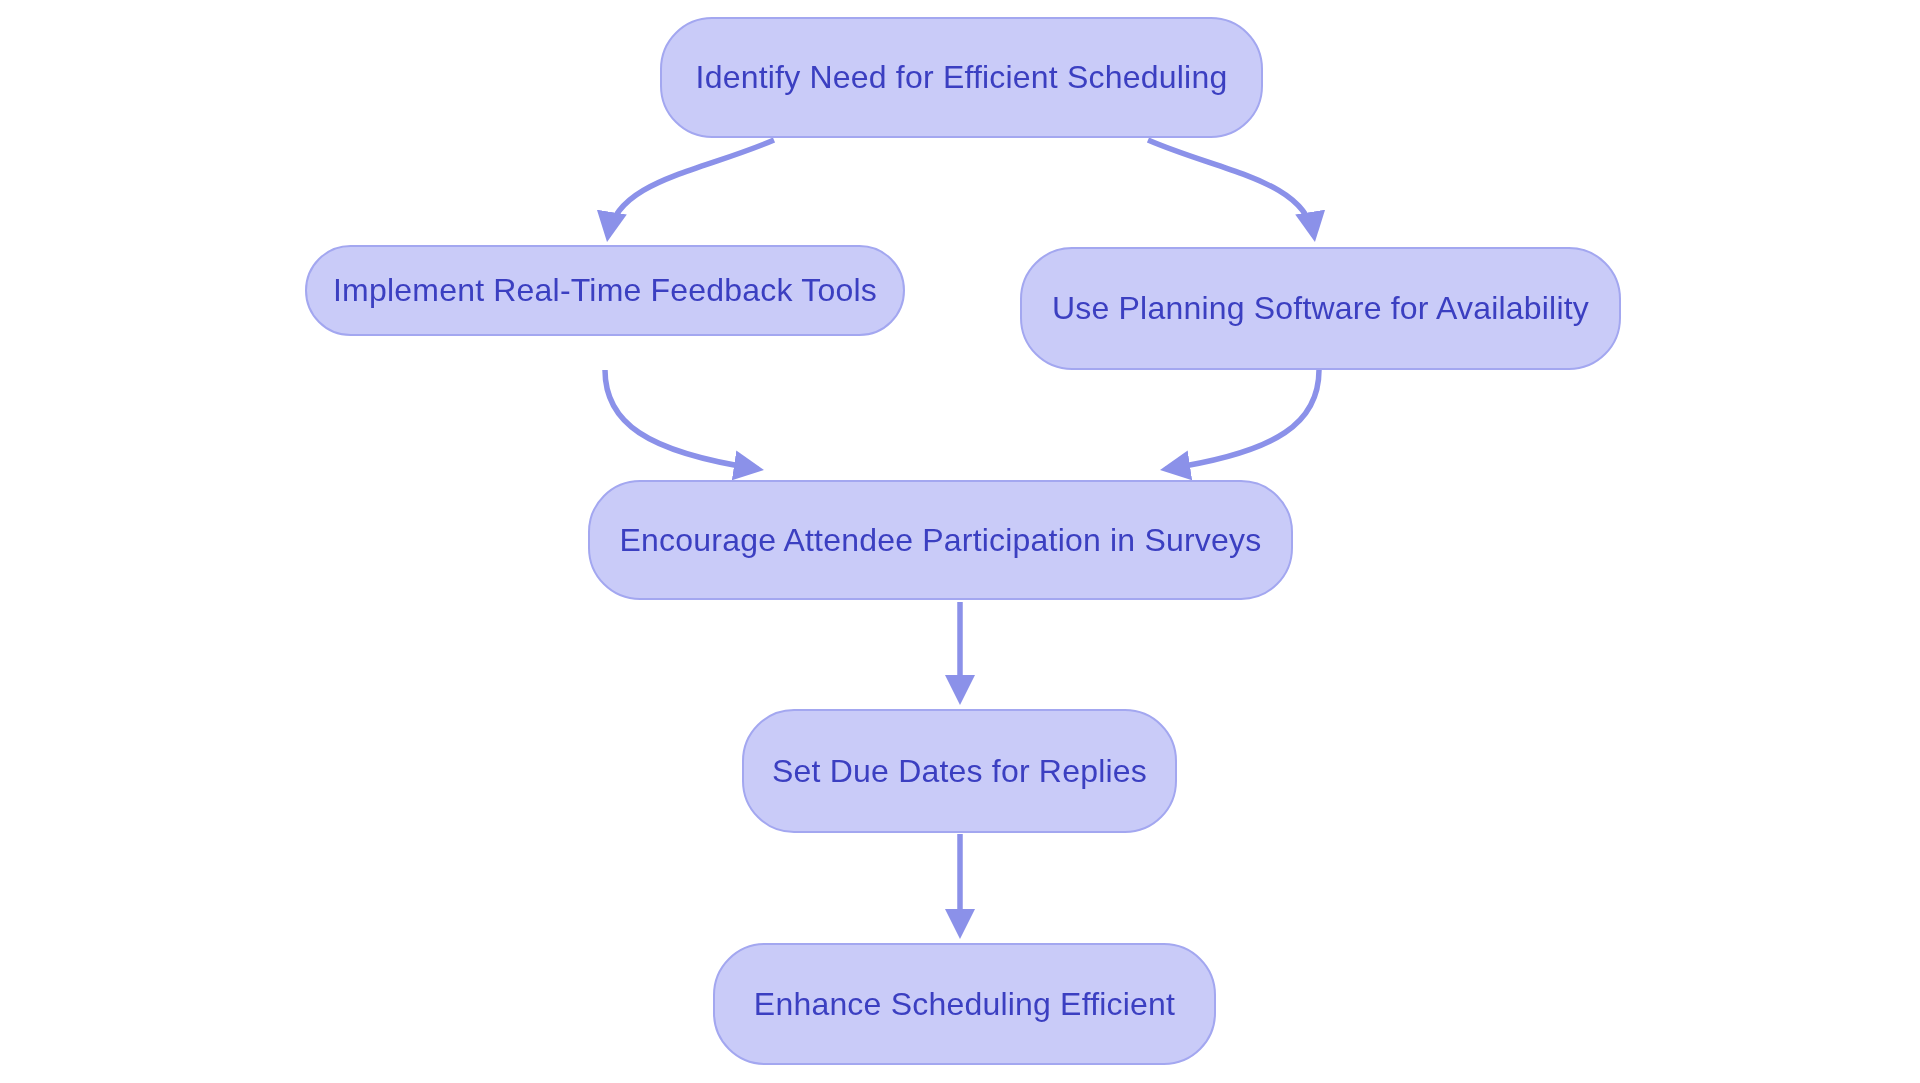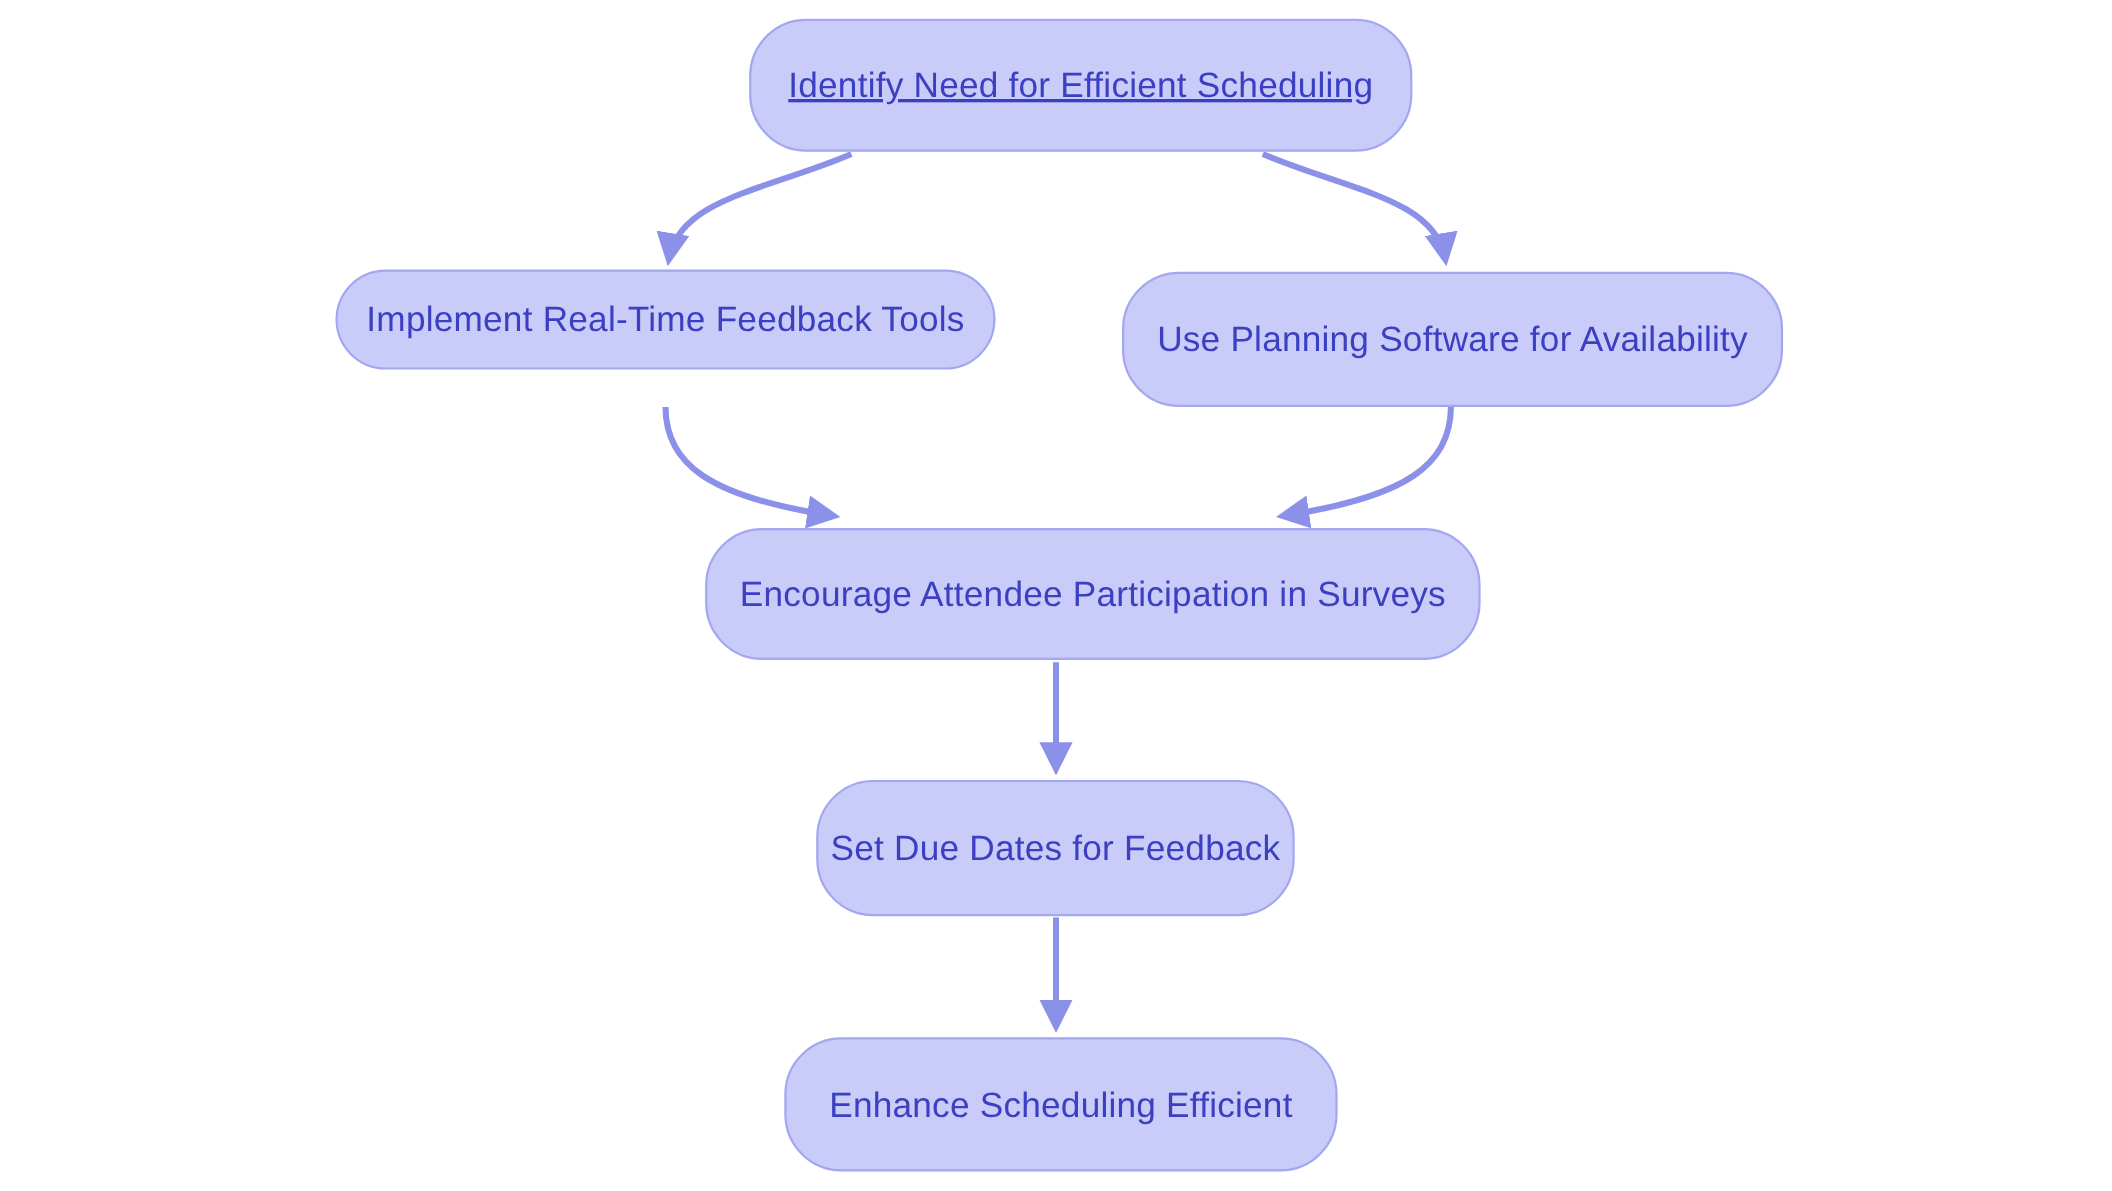--- a/index.html
+++ b/index.html
@@ -32,24 +32,24 @@
     display: flex;
     align-items: center;
     justify-content: center;
     color: #3b3fc1;
     font-size: 32px;
     font-weight: 400;
     letter-spacing: 0.2px;
     white-space: nowrap;
     text-align: center;
   }
-  .node-identify  { left: 681px;  top: 17px;  width: 603px; height: 121px; text-decoration: underline; }
+  .node-identify  { left: 660px;  top: 17px;  width: 603px; height: 121px; }
   .node-feedback  { left: 305px;  top: 245px; width: 600px; height: 91px; }
   .node-software  { left: 1020px; top: 247px; width: 601px; height: 123px; }
-  .node-surveys   { left: 641px;  top: 480px; width: 705px; height: 120px; }
+  .node-surveys   { left: 588px;  top: 480px; width: 705px; height: 120px; }
   .node-duedates  { left: 742px;  top: 709px; width: 435px; height: 124px; }
   .node-enhance   { left: 713px;  top: 943px; width: 503px; height: 122px; }
 </style>
 </head>
 <body>
 
 <div class="canvas">
 
   <svg class="edges" viewBox="0 0 1920 1083" xmlns="http://www.w3.org/2000/svg">
     <defs>
@@ -77,20 +77,20 @@
 
   <div class="node node-software">
     <span>Use Planning Software for Availability</span>
   </div>
 
   <div class="node node-surveys">
     <span>Encourage Attendee Participation in Surveys</span>
   </div>
 
   <div class="node node-duedates">
-    <span>Set Due Dates for Feedback</span>
+    <span>Set Due Dates for Replies</span>
   </div>
 
   <div class="node node-enhance">
     <span>Enhance Scheduling Efficient</span>
   </div>
 
 </div>
 
 </body></html>

